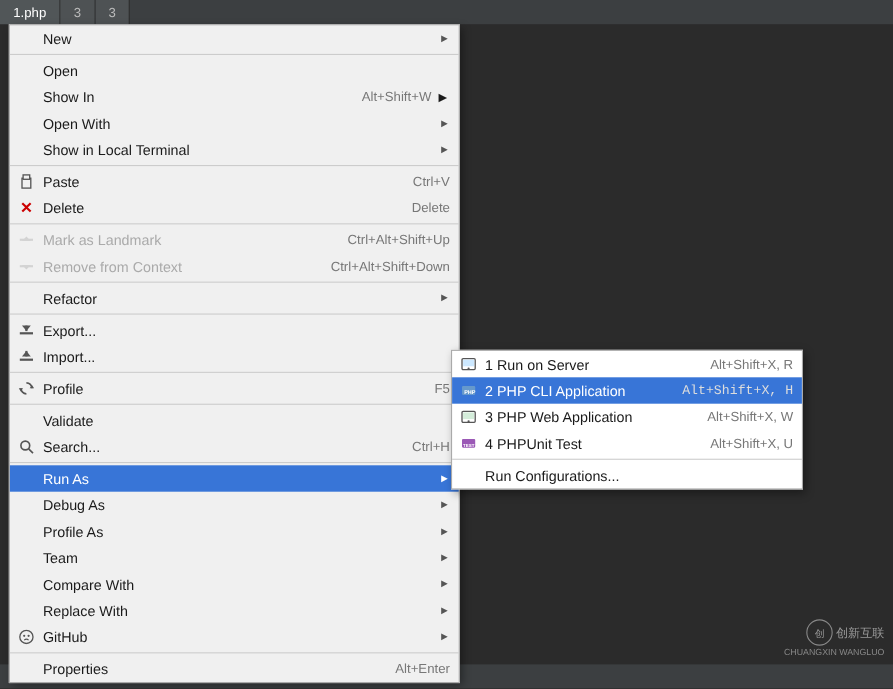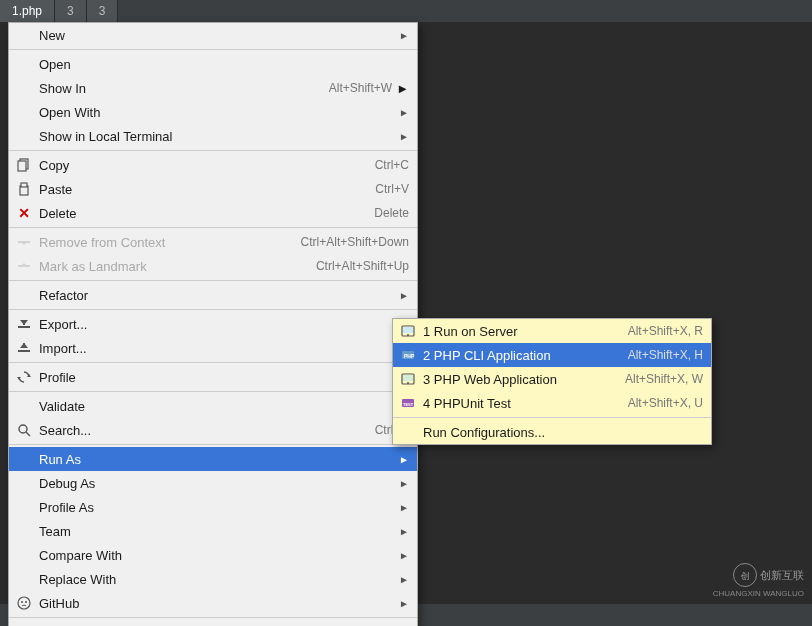--- a/index.html
+++ b/index.html
@@ -66,20 +66,21 @@
       color: #ffffff;
       align-items: center;
     }
     .menu-item .shortcut {
       margin-left: auto;
       color: #777;
       font-size: 12px;
     }
     .menu-item.active .shortcut {
       color: #ddd;
+      font-family: Liberation Mono, monospace;
     }
     .menu-item .arrow {
       margin-left: auto;
       font-size: 10px;
       color: #555;
     }
     .menu-item.active .arrow {
       color: #fff;
     }
     .menu-separator {
@@ -99,23 +100,23 @@
       color: #aaaaaa;
     }
     .menu-item.disabled .icon-area {
       opacity: 0.4;
     }
 
     
     .submenu {
       position: absolute;
       top: 318px; 
-      left: 392px;
+      left: 410px;
       width: 320px;
-      background: #fef9c3;
+      background: #ffffff;
       border: 1px solid #aaaaaa;
       box-shadow: 3px 3px 8px rgba(0,0,0,0.4);
       z-index: 101;
     }
 
     
     .status-bar {
       position: absolute;
       bottom: 0;
       left: 0;
@@ -177,30 +178,20 @@
     <span class="arrow">►</span>
   </div>
 
   <div class="menu-item">
     <span>Show in Local Terminal</span>
     <span class="arrow">►</span>
   </div>
 
   <div class="menu-separator"></div>
 
-  <div class="menu-item">
-    <span class="icon-area">
-      <svg width="14" height="14" viewBox="0 0 14 14">
-        <rect x="3" y="1" width="8" height="10" fill="none" stroke="#555" stroke-width="1.2"></rect>
-        <rect x="1" y="3" width="8" height="10" fill="#f0f0f0" stroke="#555" stroke-width="1.2"></rect>
-      </svg>
-    </span>
-    <span>Copy</span>
-    <span class="shortcut">Ctrl+C</span>
-  </div>
 
   <div class="menu-item">
     <span class="icon-area">
       <svg width="14" height="14" viewBox="0 0 14 14">
         <rect x="3" y="4" width="8" height="9" fill="none" stroke="#555" stroke-width="1.2"></rect>
         <rect x="4" y="1" width="6" height="4" fill="#f0f0f0" stroke="#555" stroke-width="1.2"></rect>
       </svg>
     </span>
     <span>Paste</span>
     <span class="shortcut">Ctrl+V</span>
@@ -211,36 +202,36 @@
     <span>Delete</span>
     <span class="shortcut">Delete</span>
   </div>
 
   <div class="menu-separator"></div>
 
   <div class="menu-item disabled">
     <span class="icon-area">
       <svg width="14" height="14" viewBox="0 0 14 14">
         <rect x="1" y="6" width="12" height="2" fill="#aaa"></rect>
+        <polygon points="7,4 3,8 11,8" fill="#aaa"></polygon>
+      </svg>
+    </span>
+    <span>Mark as Landmark</span>
+    <span class="shortcut">Ctrl+Alt+Shift+Up</span>
+  </div>
+
+  <div class="menu-item disabled">
+    <span class="icon-area">
+      <svg width="14" height="14" viewBox="0 0 14 14">
+        <rect x="1" y="6" width="12" height="2" fill="#aaa"></rect>
         <polygon points="7,10 3,6 11,6" fill="#aaa"></polygon>
       </svg>
     </span>
     <span>Remove from Context</span>
     <span class="shortcut">Ctrl+Alt+Shift+Down</span>
-  </div>
-
-  <div class="menu-item disabled">
-    <span class="icon-area">
-      <svg width="14" height="14" viewBox="0 0 14 14">
-        <rect x="1" y="6" width="12" height="2" fill="#aaa"></rect>
-        <polygon points="7,4 3,8 11,8" fill="#aaa"></polygon>
-      </svg>
-    </span>
-    <span>Mark as Landmark</span>
-    <span class="shortcut">Ctrl+Alt+Shift+Up</span>
   </div>
 
   <div class="menu-separator"></div>
 
   <div class="menu-item">
     <span>Refactor</span>
     <span class="arrow">►</span>
   </div>
 
   <div class="menu-separator"></div>

